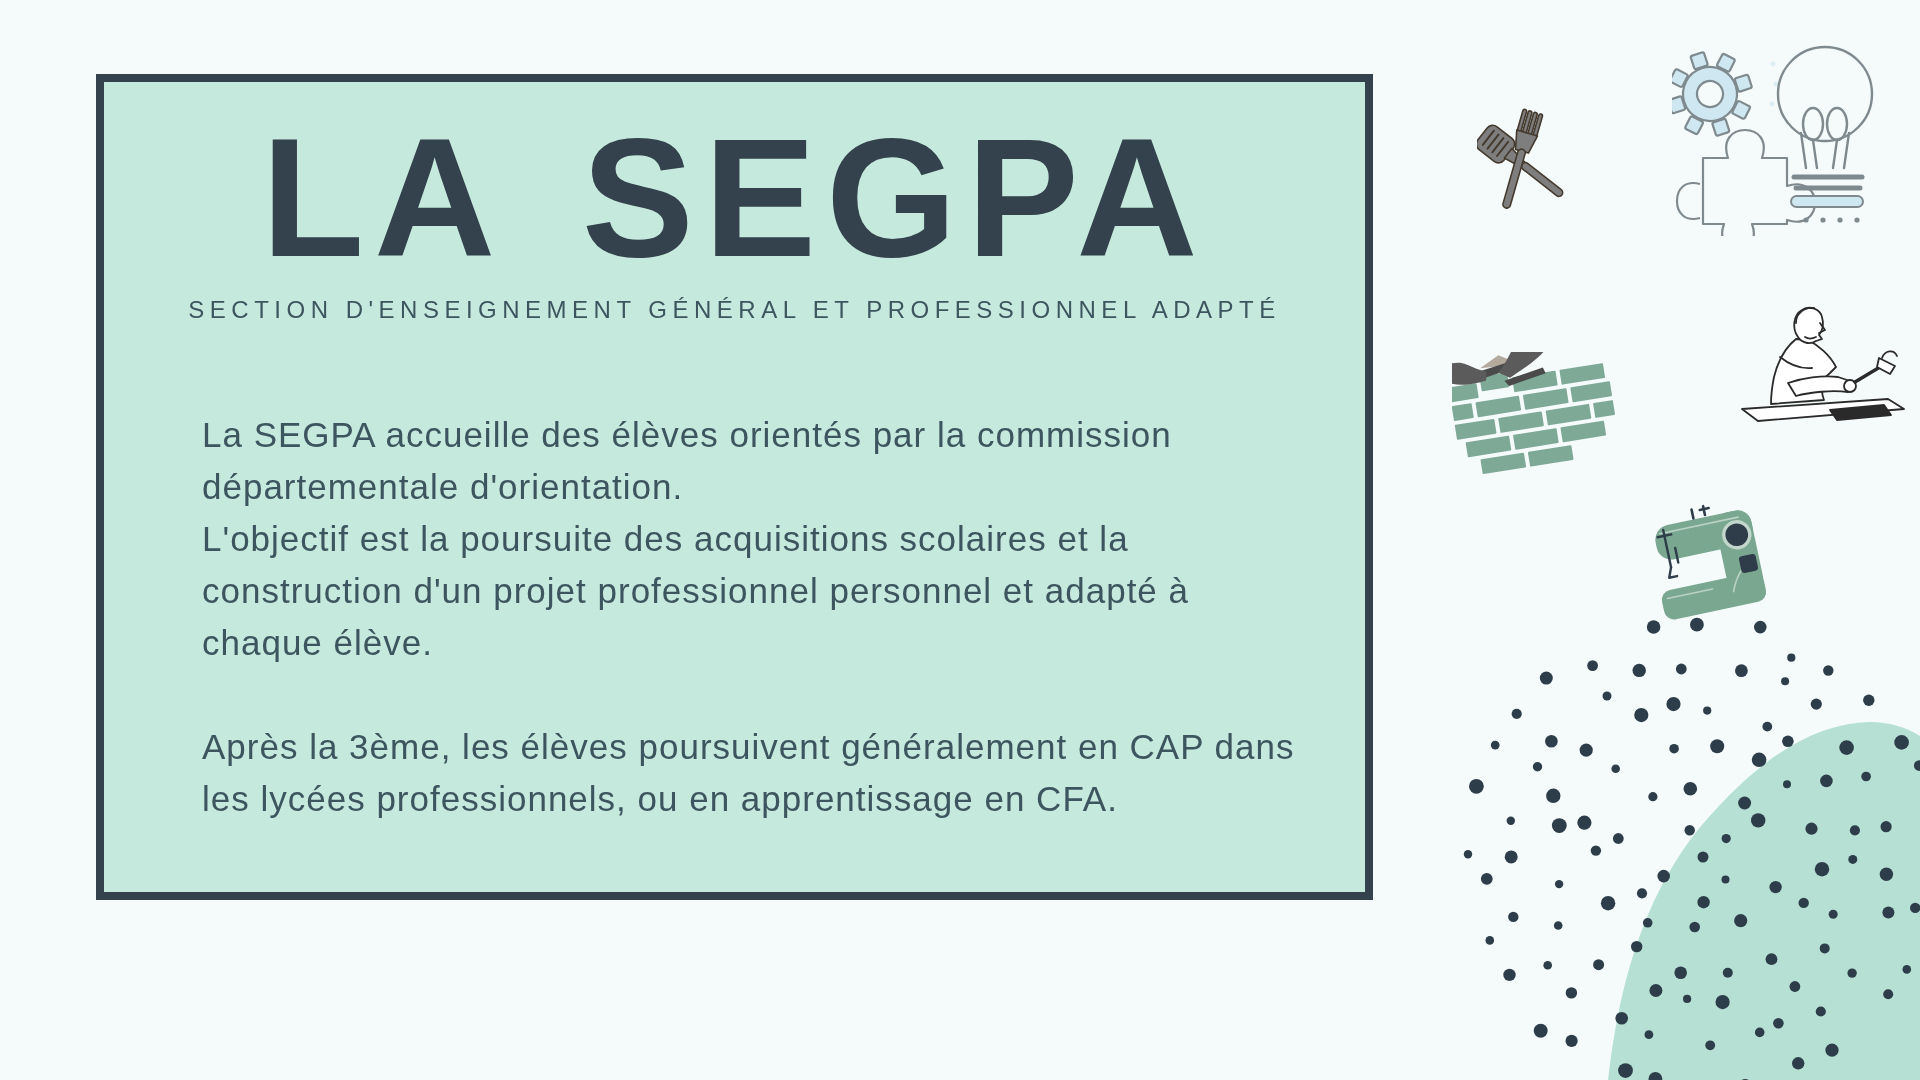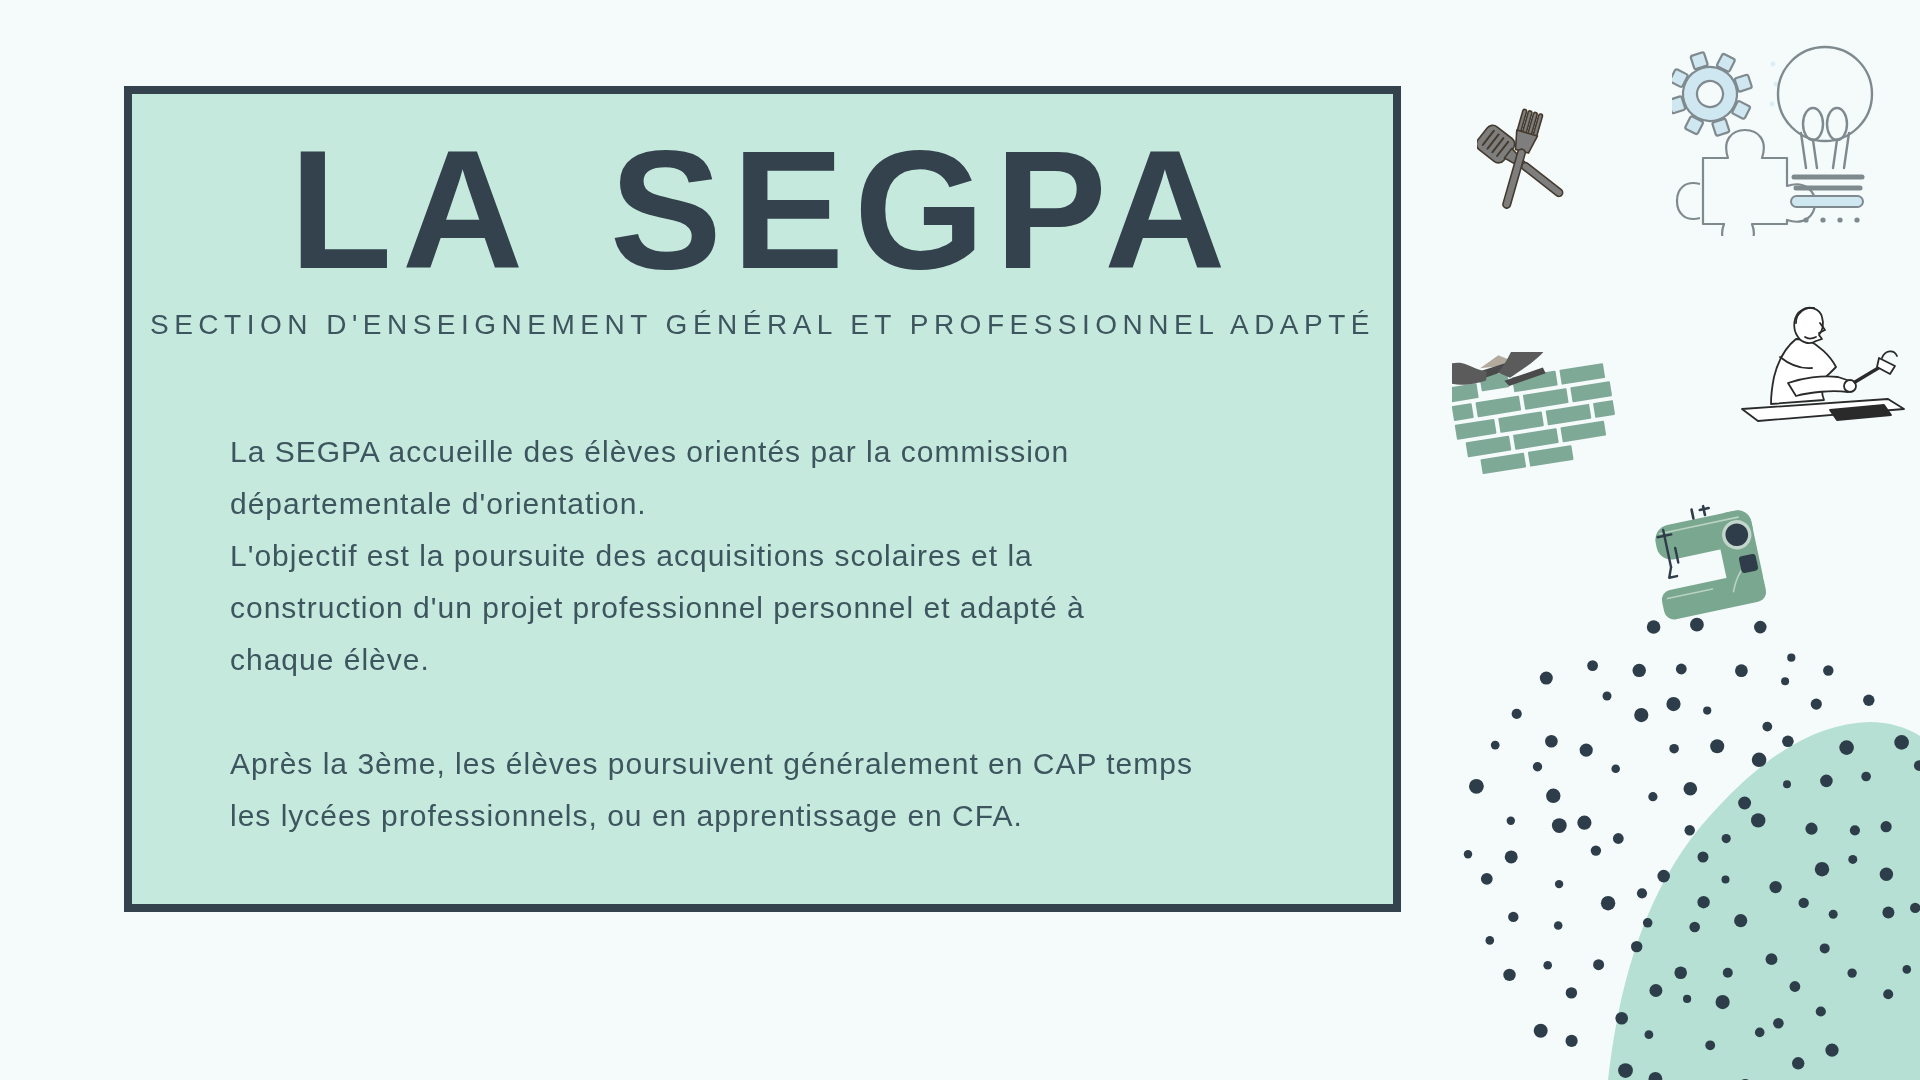--- a/index.html
+++ b/index.html
@@ -9,42 +9,41 @@
   *{box-sizing:border-box;}
   html,body{margin:0;padding:0;}
   body{
     width:1920px;height:1080px;position:relative;overflow:hidden;
     background:var(--bg);
     font-family:"Liberation Sans",sans-serif;
   }
   .abs{position:absolute;}
   
   .panel{
-    left:124px;top:74px;width:1277px;height:826px;
+    left:96px;top:74px;width:1277px;height:826px;
     background:var(--panel-fill);
     border:8px solid var(--panel-border);
     text-align:center;
-    margin-top:12px;
   }
   .title{
     margin:28px 0 0;
     font-weight:700;font-size:168px;line-height:1.05;
     letter-spacing:10px;word-spacing:26px;
     color:var(--title);
   }
   .subtitle{
     margin:10px 0 0;
-    font-size:28px;line-height:1.2;font-weight:400;
+    font-size:24px;line-height:1.2;font-weight:400;
     letter-spacing:5.5px;
     color:var(--text);
   }
   .bodytext{
     margin:84px 40px 0 98px;
     text-align:left;
-    font-size:30px;line-height:52px;letter-spacing:1px;
+    font-size:35px;line-height:52px;letter-spacing:1px;
     color:var(--text);
   }
   .bodytext p{margin:0 0 52px;white-space:pre-line;}
   
   .blob{left:1556px;top:696px;z-index:1;}
   .dots{left:1456px;top:610px;z-index:2;}
   .icon{z-index:3;}
   .icon-fork{left:1477px;top:106px;}
   .icon-bulb{left:1672px;top:36px;}
   .icon-brick{left:1452px;top:352px;}
@@ -56,21 +55,21 @@
 
 <div class="abs panel">
   <h1 class="title">LA SEGPA</h1>
   <div class="subtitle">SECTION D'ENSEIGNEMENT GÉNÉRAL ET PROFESSIONNEL ADAPTÉ</div>
   <div class="bodytext">
     <p>La SEGPA accueille des élèves orientés par la commission
 départementale d'orientation.
 L'objectif est la poursuite des acquisitions scolaires et la
 construction d'un projet professionnel personnel et adapté à
 chaque élève.</p>
-    <p>Après la 3ème, les élèves poursuivent généralement en CAP temps
+    <p>Après la 3ème, les élèves poursuivent généralement en CAP dans
 les lycées professionnels, ou en apprentissage en CFA.</p>
   </div>
 </div>
 
 <svg class="abs blob" width="364" height="384" viewBox="0 0 364 384">
   <path fill="var(--blob)" d="M52 384 C62 296 86 196 152 122 C208 59 258 28 314 26 C332 26 350 31 364 40 L364 384 Z"></path>
 </svg>
 
 <svg class="abs dots" width="500" height="480" viewBox="0 0 500 480">
     <circle cx="247.0" cy="247.0" r="5.5" fill="var(--dots)"></circle>

